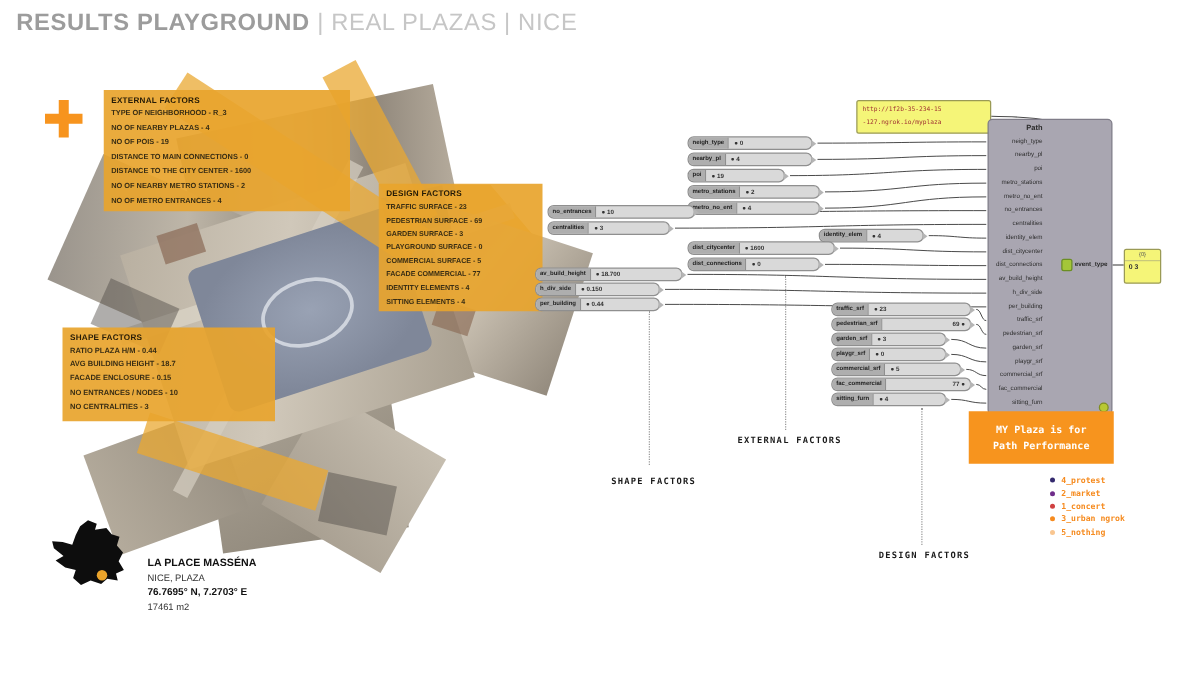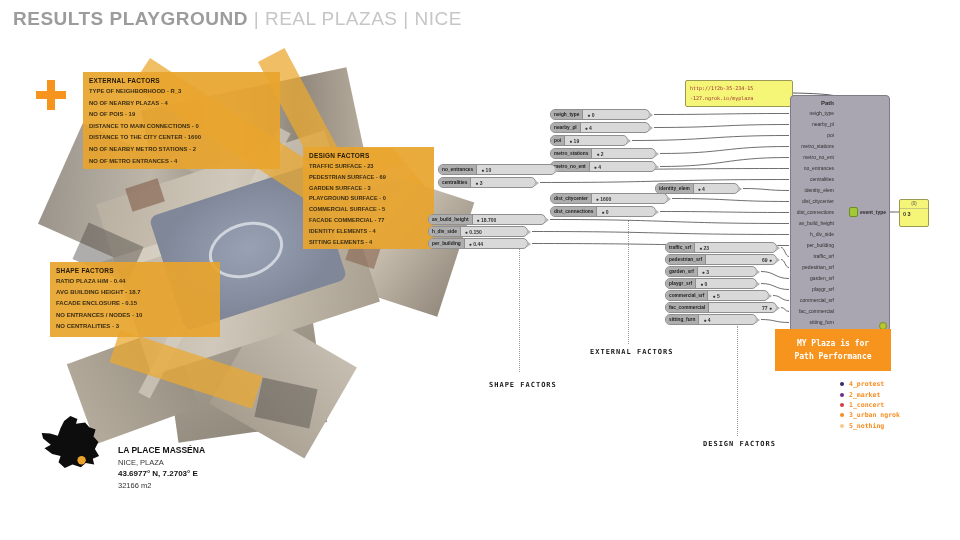--- a/index.html
+++ b/index.html
@@ -378,15 +378,15 @@
   </div>
 
 <svg class="abs france" viewBox="0 0 100 100">
   <path fill="#0d0d0d" d="M42,3 L52,7 L50,14 L63,12 L69,19 L78,22 L75,32 L82,40 L77,50 L83,60 L74,64 L76,72 L64,70 L57,76 L45,72 L34,77 L25,69 L28,60 L16,57 L5,49 L14,44 L3,35 L1,27 L13,28 L24,31 L28,20 L33,10 Z"></path>
   <circle cx="58" cy="66" r="6" fill="#EAA32B"></circle>
 </svg>
 
 <div class="abs loc">
   <div class="l1">LA PLACE MASSÉNA</div>
   <div class="l2">NICE, PLAZA</div>
-  <div class="l3">43.6977° N, 7.2703° E</div>
-  <div class="l4">32166 m2</div>
+  <div class="l3">76.7695° N, 7.2703° E</div>
+  <div class="l4">17461 m2</div>
 </div>
 
 </body></html>

